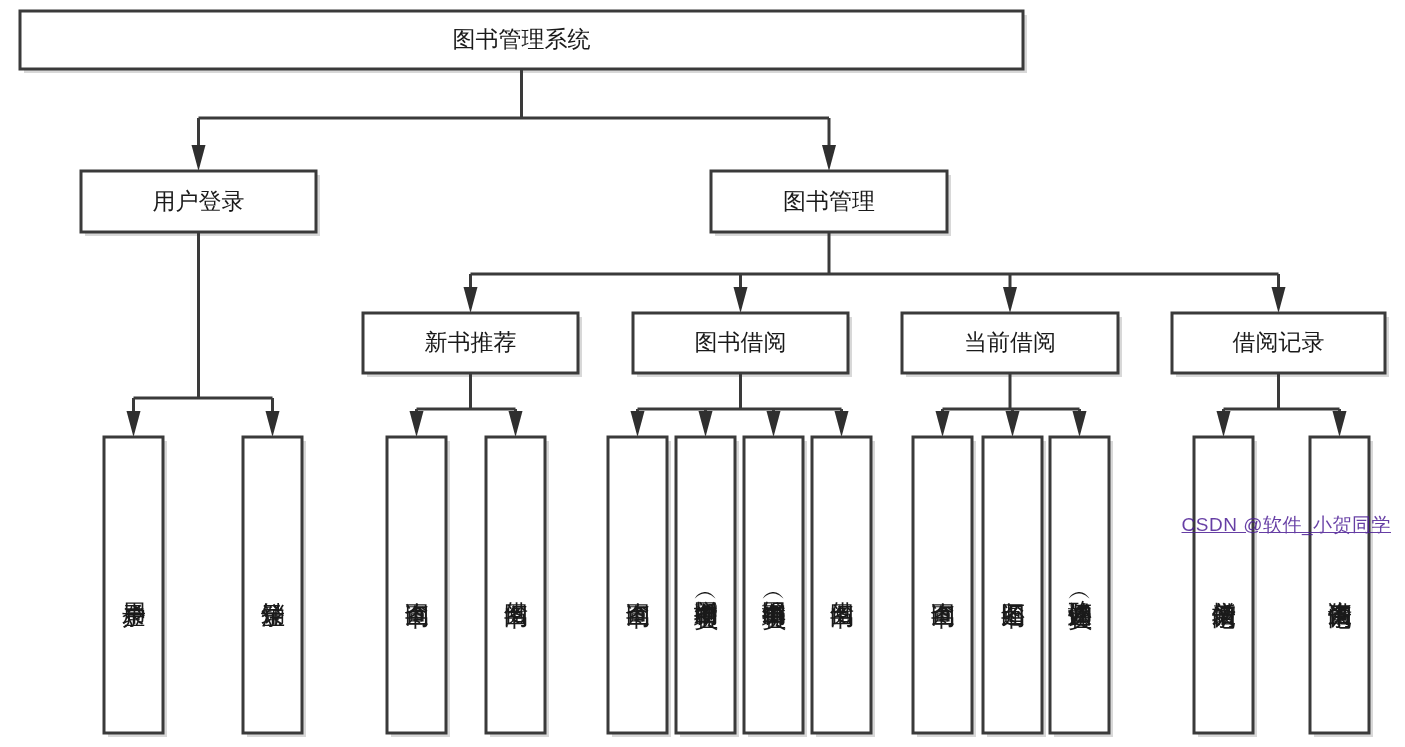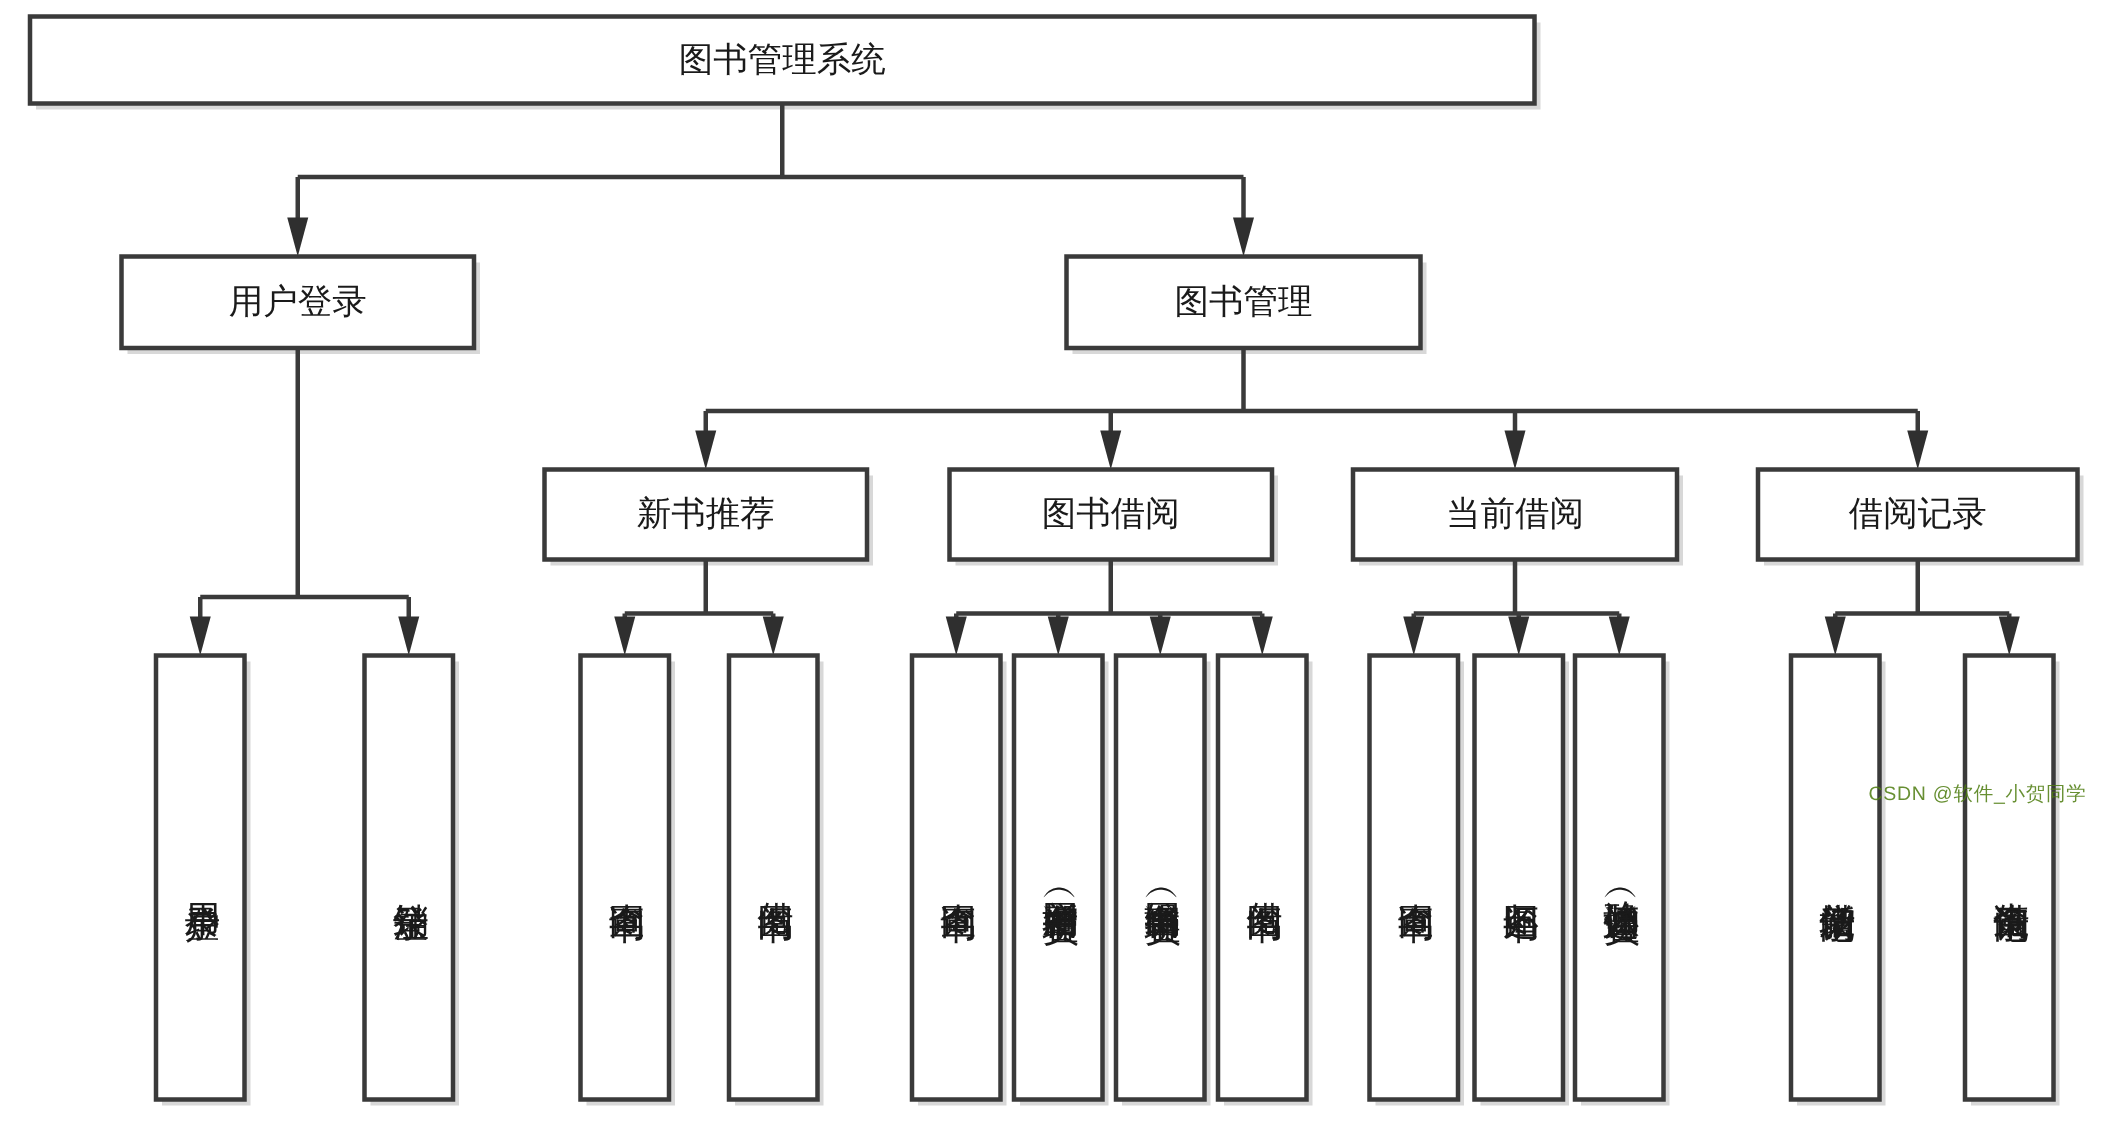--- a/index.html
+++ b/index.html
@@ -66,25 +66,26 @@
     writing-mode: vertical-rl;
     text-orientation: upright;
     white-space: nowrap;
     letter-spacing: 1px;
   }
   .watermark {
     position: absolute;
     right: 14px;
     bottom: 6px;
     font-family: "Liberation Sans", "DejaVu Sans", sans-serif;
-    font-size: 13px;
-    color: #4d7c0f;
+    font-size: 19px;
+    color: #4c1d95;
     opacity: 0.85;
     white-space: nowrap;
     letter-spacing: 0.5px;
+    text-decoration: underline;
   }
 </style>
 </head>
 <body>
 
 <div id="diagram-root">
   <svg class="diagram" viewBox="0 0 1405 747">
     <defs>
       <marker id="arrow" markerWidth="14" markerHeight="16" refX="1" refY="8" orient="auto" markerUnits="userSpaceOnUse">
         <path class="arrow-head" d="M0,0 L14,0 L7,16 Z"></path>

